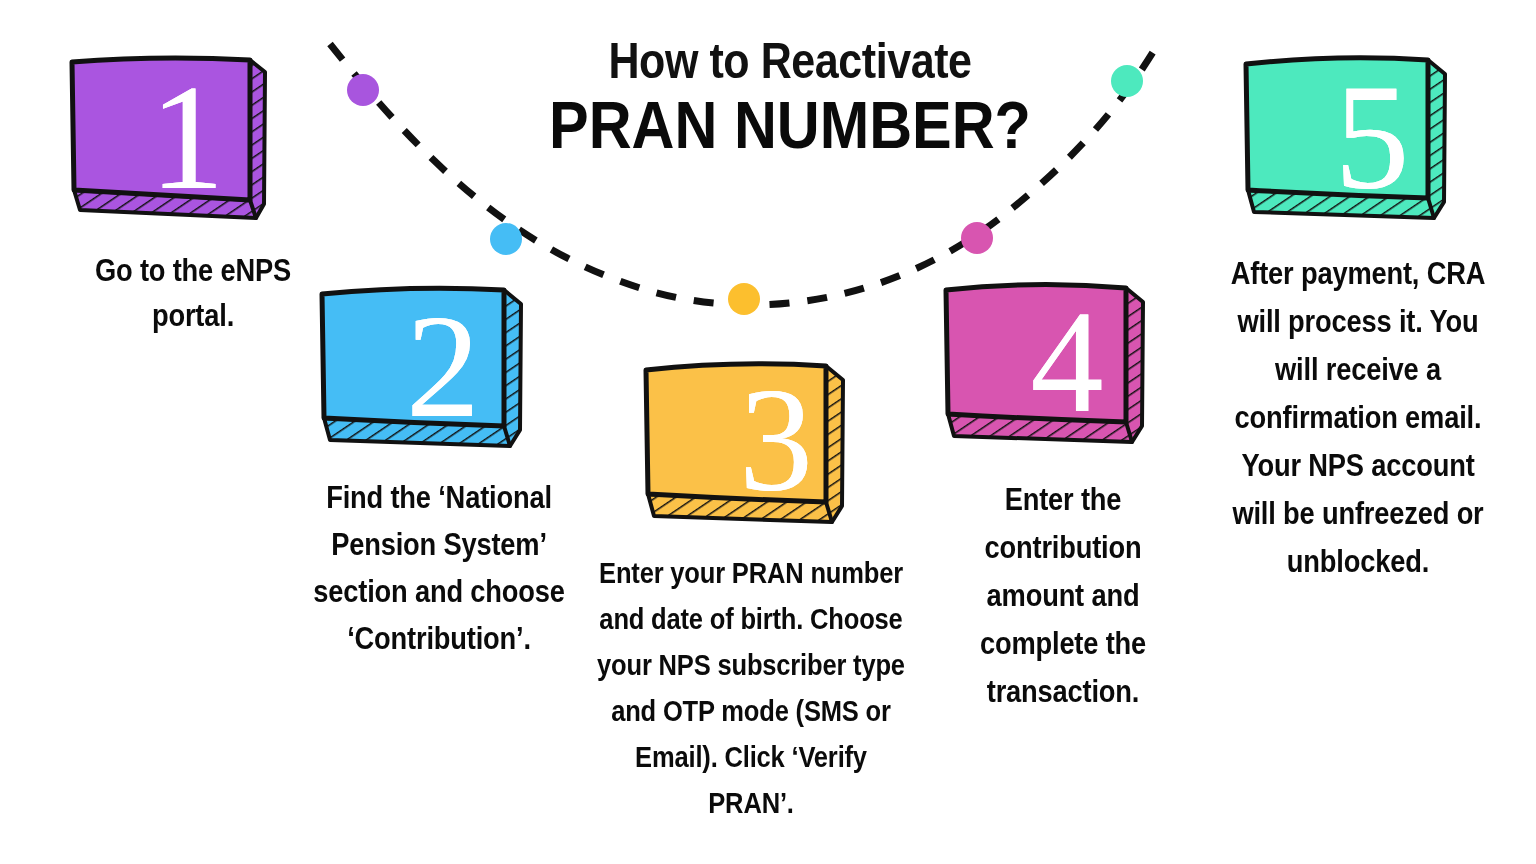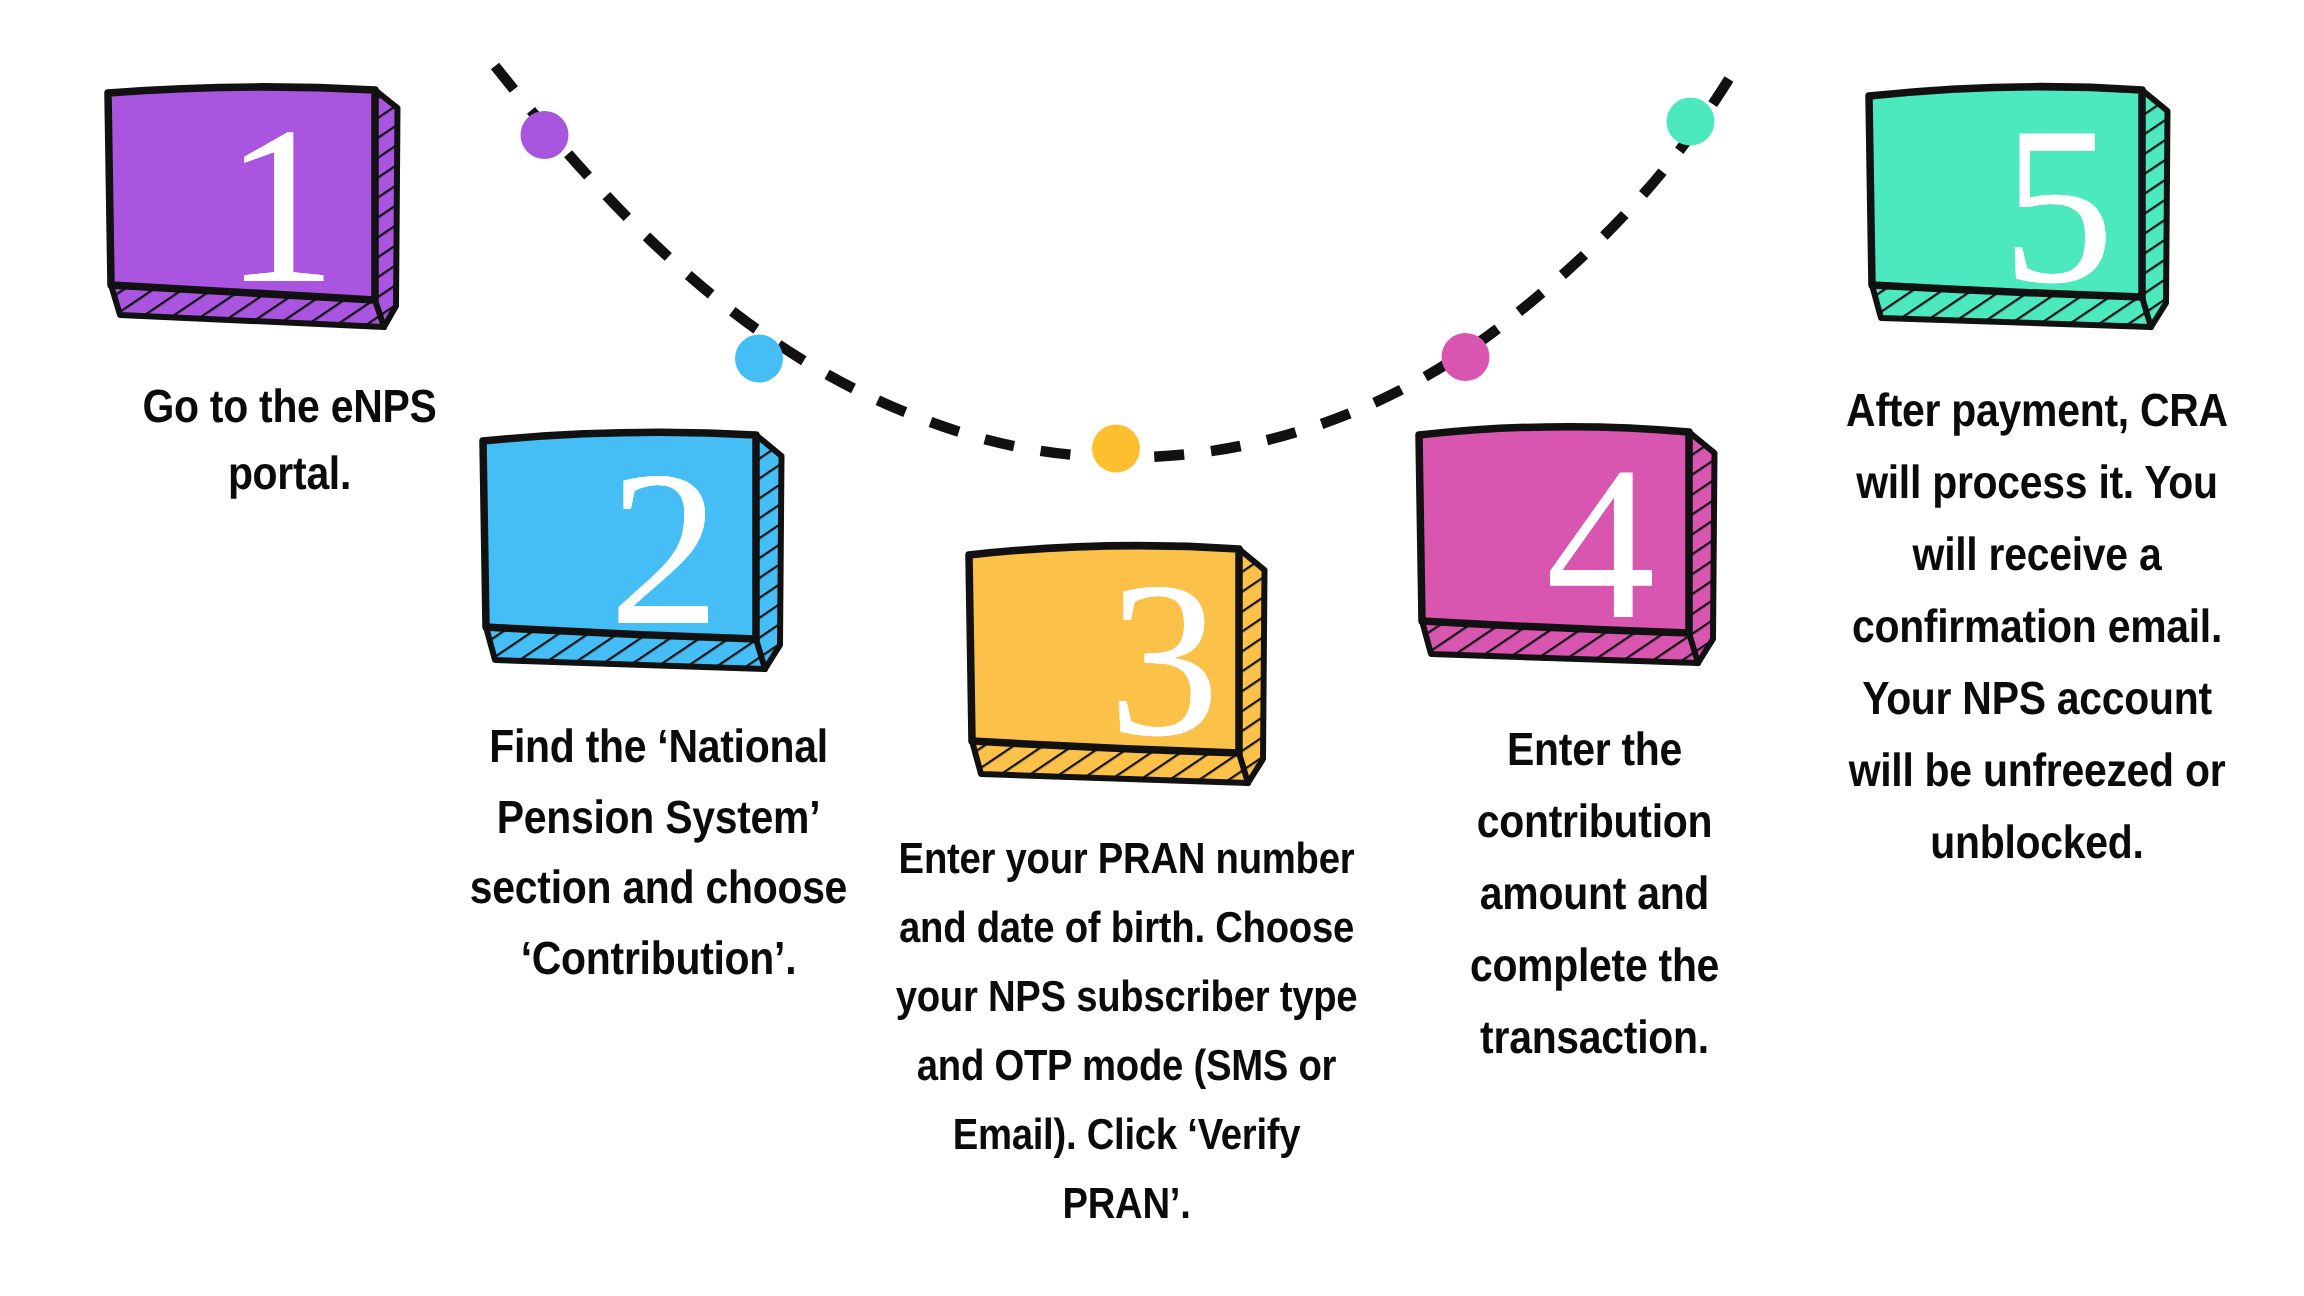--- a/index.html
+++ b/index.html
@@ -107,20 +107,24 @@
   <svg id="curve" viewBox="0 0 1536 864" aria-hidden="true">
     <path d="M 330 44 C 430 170 520 250 640 288 C 760 326 900 300 1010 210 C 1090 146 1130 90 1158 44" fill="none" stroke="#111111" stroke-width="7" stroke-linecap="butt" stroke-dasharray="20 18"></path>
   </svg>
 
   <div class="dot" style="left:347px;top:74px;width:32px;height:32px;background:#A855DE;"></div>
   <div class="dot" style="left:490px;top:223px;width:32px;height:32px;background:#45BDF5;"></div>
   <div class="dot" style="left:728px;top:283px;width:32px;height:32px;background:#FCBF2E;"></div>
   <div class="dot" style="left:961px;top:222px;width:32px;height:32px;background:#D855B0;"></div>
   <div class="dot" style="left:1111px;top:65px;width:32px;height:32px;background:#4DE9BE;"></div>
 
+  <div class="title-block">
+    <div class="title-line1">How to Reactivate</div>
+    <div class="title-line2">PRAN NUMBER?</div>
+  </div>
 
   <div class="step" id="step-1">
     <div class="card-wrap">
       <svg class="card-svg" width="210" height="182" viewBox="0 0 210 182">
         <defs>
           <pattern id="hatch1" width="11" height="11" patternTransform="rotate(56)" patternUnits="userSpaceOnUse">
             <rect width="11" height="11" fill="#AA55E0"></rect>
             <line x1="0" y1="0" x2="0" y2="11" stroke="#111111" stroke-width="3"></line>
           </pattern>
         </defs>

